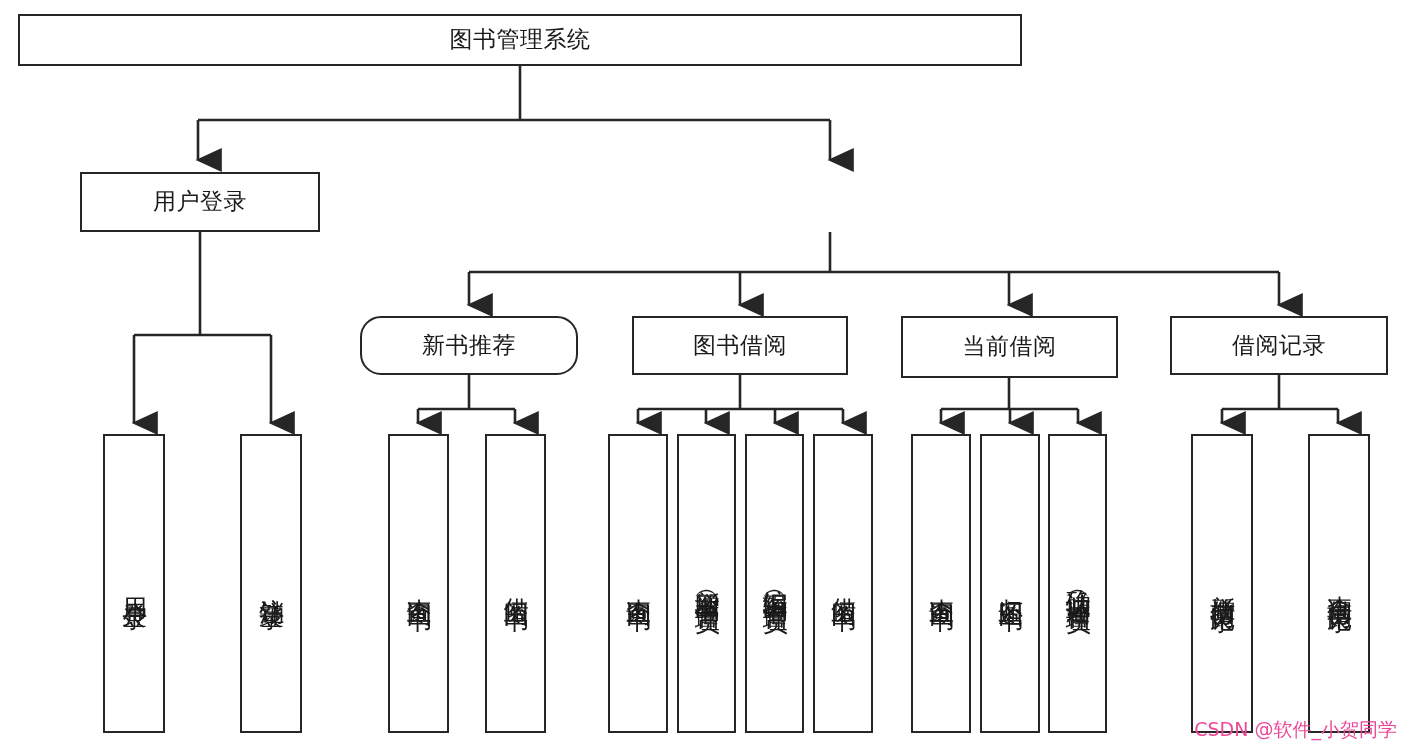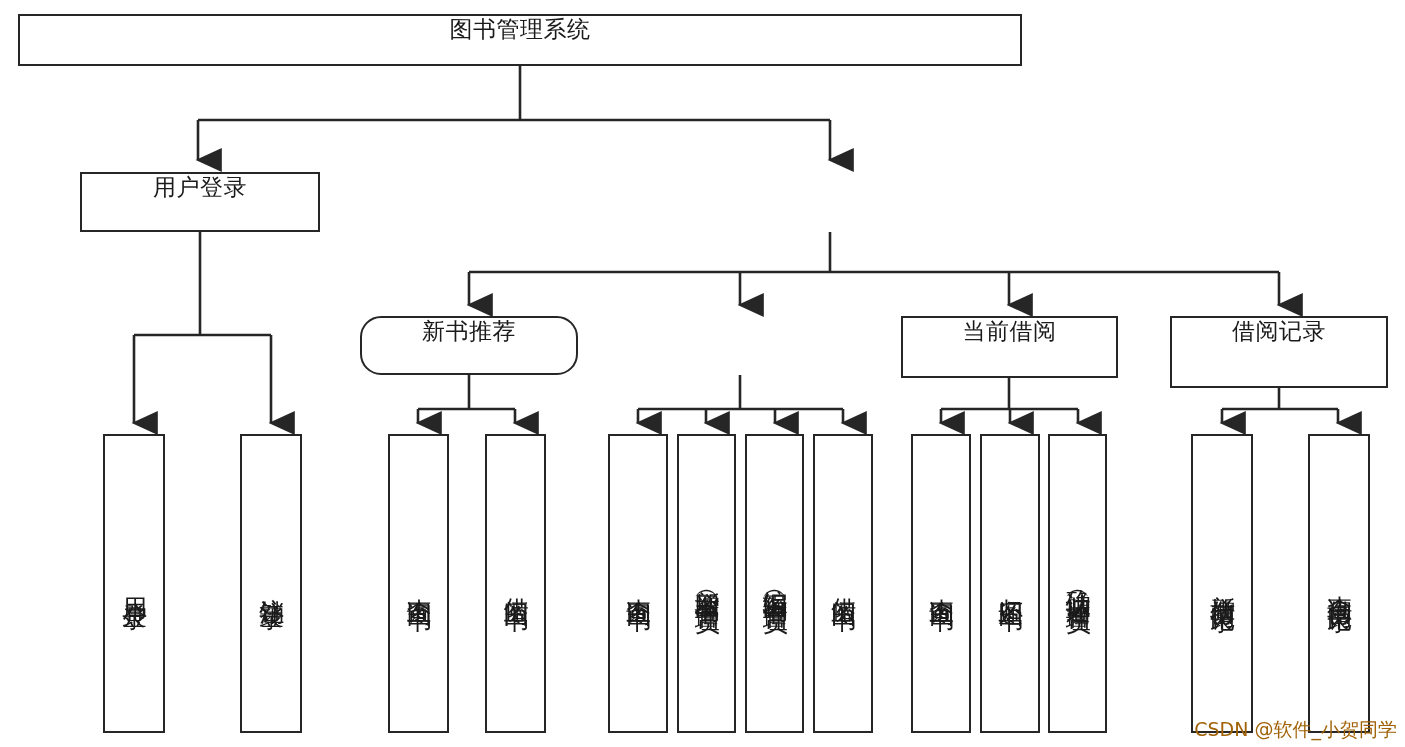--- a/index.html
+++ b/index.html
@@ -22,21 +22,21 @@
     width: 1405px;
     height: 747px;
     pointer-events: none;
   }
   .node {
     position: absolute;
     box-sizing: border-box;
     border: 2px solid #262626;
     background: #ffffff;
     display: flex;
-    align-items: flex-start;
+    align-items: center;
     justify-content: center;
     color: #1a1a1a;
   }
   .node .label {
     display: block;
     text-align: center;
     line-height: 1.18;
     letter-spacing: 0.5px;
   }
   .node.h .label {
@@ -58,21 +58,21 @@
     max-height: 290px;
   }
   .node.v.tall .label {
     max-height: 292px;
   }
   #watermark {
     position: absolute;
     right: 8px;
     bottom: 4px;
     font-size: 19px;
-    color: #a16207;
+    color: #ec4899;
     white-space: nowrap;
     font-family: "DejaVu Sans", "Liberation Sans", sans-serif;
   }
 </style>
 </head>
 <body>
 
 <div id="canvas">
 
   <svg id="wires" width="1405" height="747" viewBox="0 0 1405 747">
@@ -129,24 +129,27 @@
     <span class="label">图书管理系统</span>
   </div>
 
   <div class="node h" style="left:80px; top:172px; width:240px; height:60px;">
     <span class="label">用户登录</span>
   </div>
 
   <div class="node h" style="left:360px; top:316px; width:218px; height:59px;border-radius:21px;">
     <span class="label">新书推荐</span>
   </div>
+  <div class="node h" style="left:632px; top:316px; width:216px; height:59px;">
+    <span class="label">图书借阅</span>
+  </div>
   <div class="node h" style="left:901px; top:316px; width:217px; height:62px;">
     <span class="label">当前借阅</span>
   </div>
-  <div class="node h" style="left:1170px; top:316px; width:218px; height:72px;">
+  <div class="node h" style="left:1170px; top:316px; width:218px; height:59px;">
     <span class="label">借阅记录</span>
   </div>
 
   <div class="node v" style="left:103px; top:434px; width:62px; height:299px;">
     <span class="label">用户登录</span>
   </div>
   <div class="node v" style="left:240px; top:434px; width:62px; height:299px;">
     <span class="label">注销登录</span>
   </div>
 

